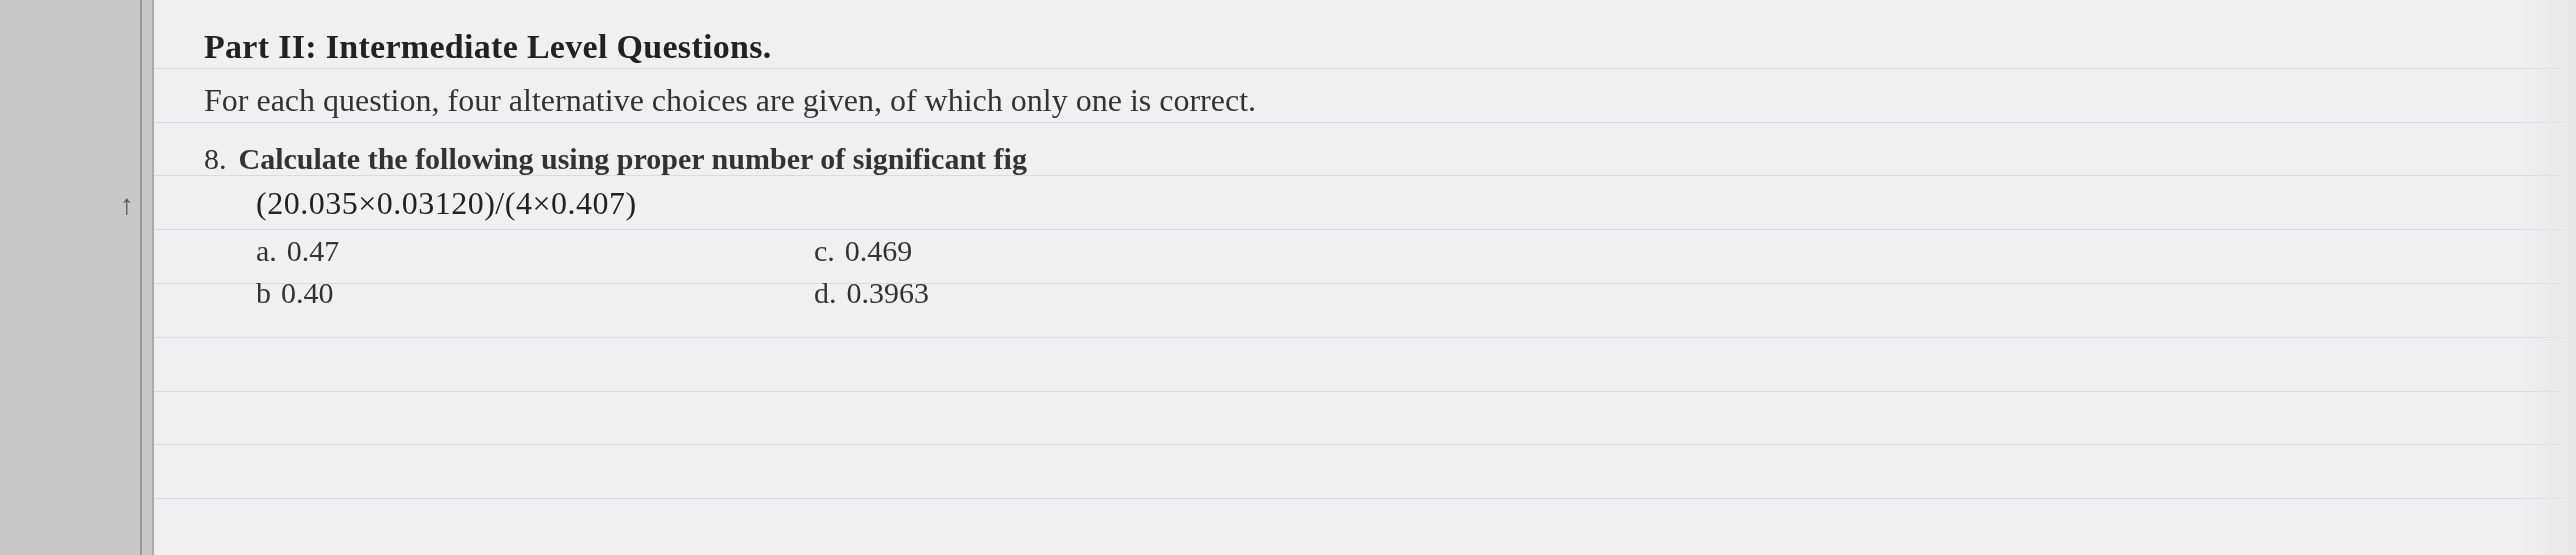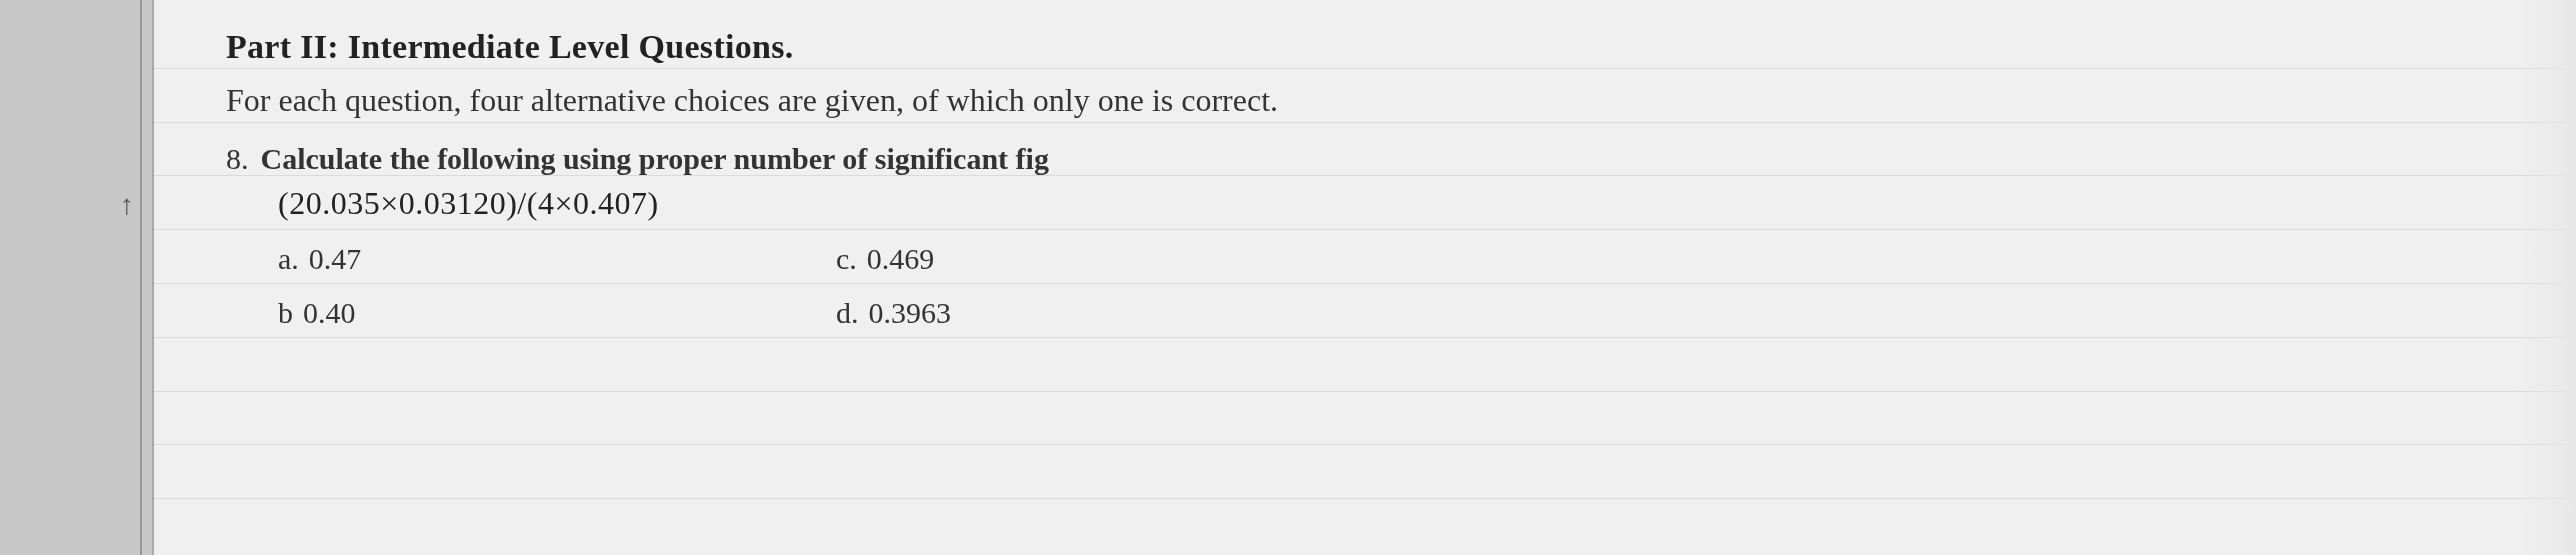--- a/index.html
+++ b/index.html
@@ -42,21 +42,21 @@
       left: 140px;
       top: 0;
       width: 2px;
       height: 100%;
       background: #999;
     }
 
     .content-area {
       flex: 1;
       background: #f0f0f0;
-      padding: 28px 40px 20px 72px;
+      padding: 28px 40px 20px 50px;
       position: relative;
       overflow: hidden;
     }
 
     
     .ruled-lines {
       position: absolute;
       top: 0; left: 0; right: 0; bottom: 0;
       pointer-events: none;
     }
@@ -115,22 +115,22 @@
       color: #222;
       margin-left: 52px;
       margin-top: 4px;
       letter-spacing: 0.5px;
     }
 
     .options-grid {
       display: grid;
       grid-template-columns: 558px 1fr;
       margin-left: 52px;
-      margin-top: 20px;
-      row-gap: 20px;
+      margin-top: 12px;
+      row-gap: 8px;
     }
 
     .option {
       font-size: 30px;
       color: #333;
     }
 
     .option-label {
       font-size: 30px;
       margin-right: 10px;

